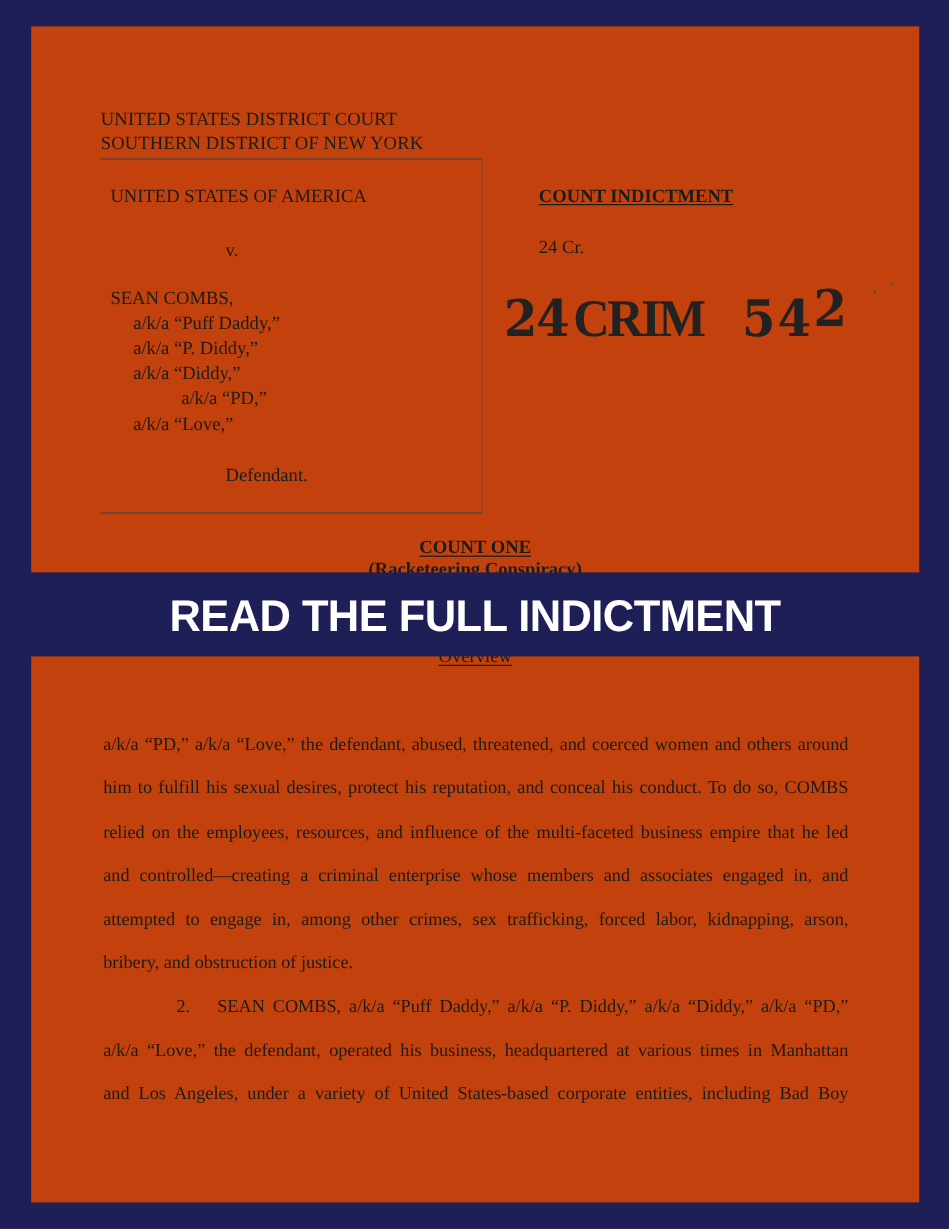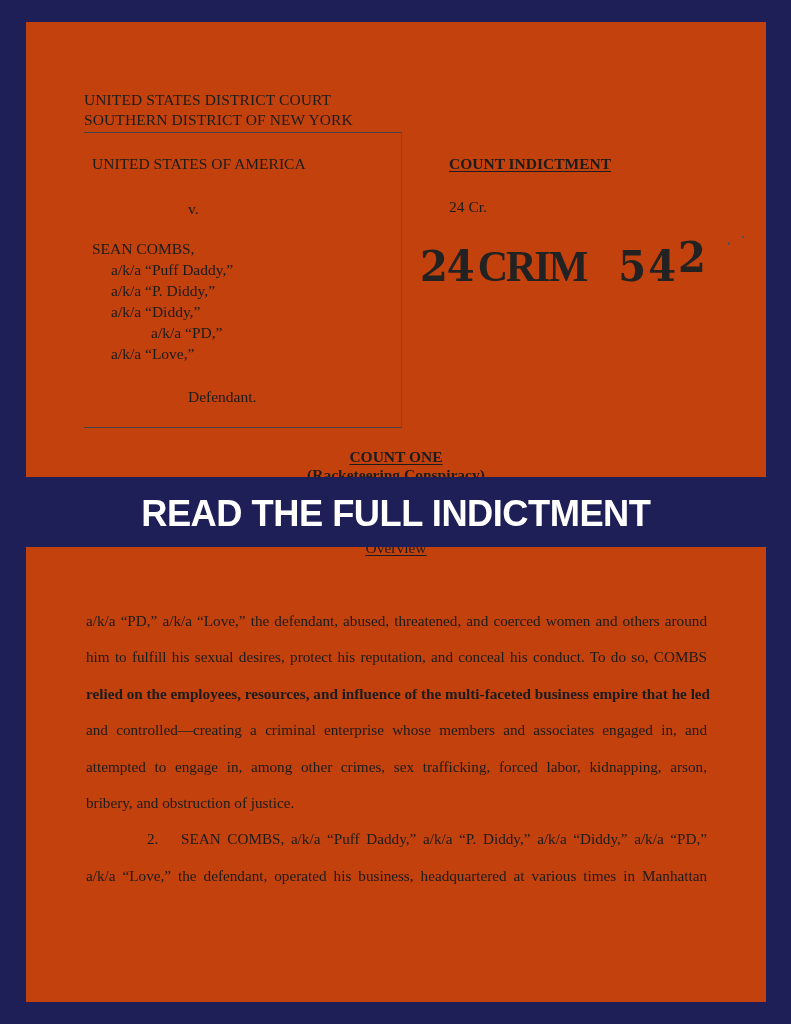--- a/index.html
+++ b/index.html
@@ -122,24 +122,25 @@
   </div>
   <div class="speck" style="left:702px; top:220px;"></div>
   <div class="speck" style="left:716px; top:214px; height:2px;"></div>
 
   <div class="abs count-title">COUNT ONE</div>
   <div class="abs count-sub">(Racketeering Conspiracy)</div>
   <div class="abs overview">Overview</div>
 
   <div class="para-line" style="top:590px; text-align-last: justify;">a/k/a “PD,” a/k/a “Love,” the defendant, abused, threatened, and coerced women and others around</div>
   <div class="para-line" style="top:626px;">him to fulfill his sexual desires, protect his reputation, and conceal his conduct.  To do so, COMBS</div>
-  <div class="para-line" style="top:663px;font-weight:bold;">relied on the employees, resources, and influence of the multi-faceted business empire that he led</div>
+  <div class="para-line" style="top:663px;">relied on the employees, resources, and influence of the multi-faceted business empire that he led</div>
   <div class="para-line" style="top:699px;">and controlled—creating a criminal enterprise whose members and associates engaged in, and</div>
   <div class="para-line" style="top:736px;">attempted to engage in, among other crimes, sex trafficking, forced labor, kidnapping, arson,</div>
   <div class="para-line last" style="top:772px;">bribery, and obstruction of justice.</div>
 
   <div class="para-line first" style="top:808px;"><span class="pnum">2.</span><span>SEAN COMBS, a/k/a “Puff Daddy,” a/k/a “P. Diddy,” a/k/a “Diddy,” a/k/a “PD,”</span></div>
   <div class="para-line" style="top:845px;">a/k/a “Love,” the defendant, operated his business, headquartered at various times in Manhattan</div>
+  <div class="para-line" style="top:881px;">and Los Angeles, under a variety of United States-based corporate entities, including Bad Boy</div>
 </div>
 
 <div class="banner">
   <div class="banner-text">READ THE FULL INDICTMENT</div>
 </div>
 
 </body></html>

